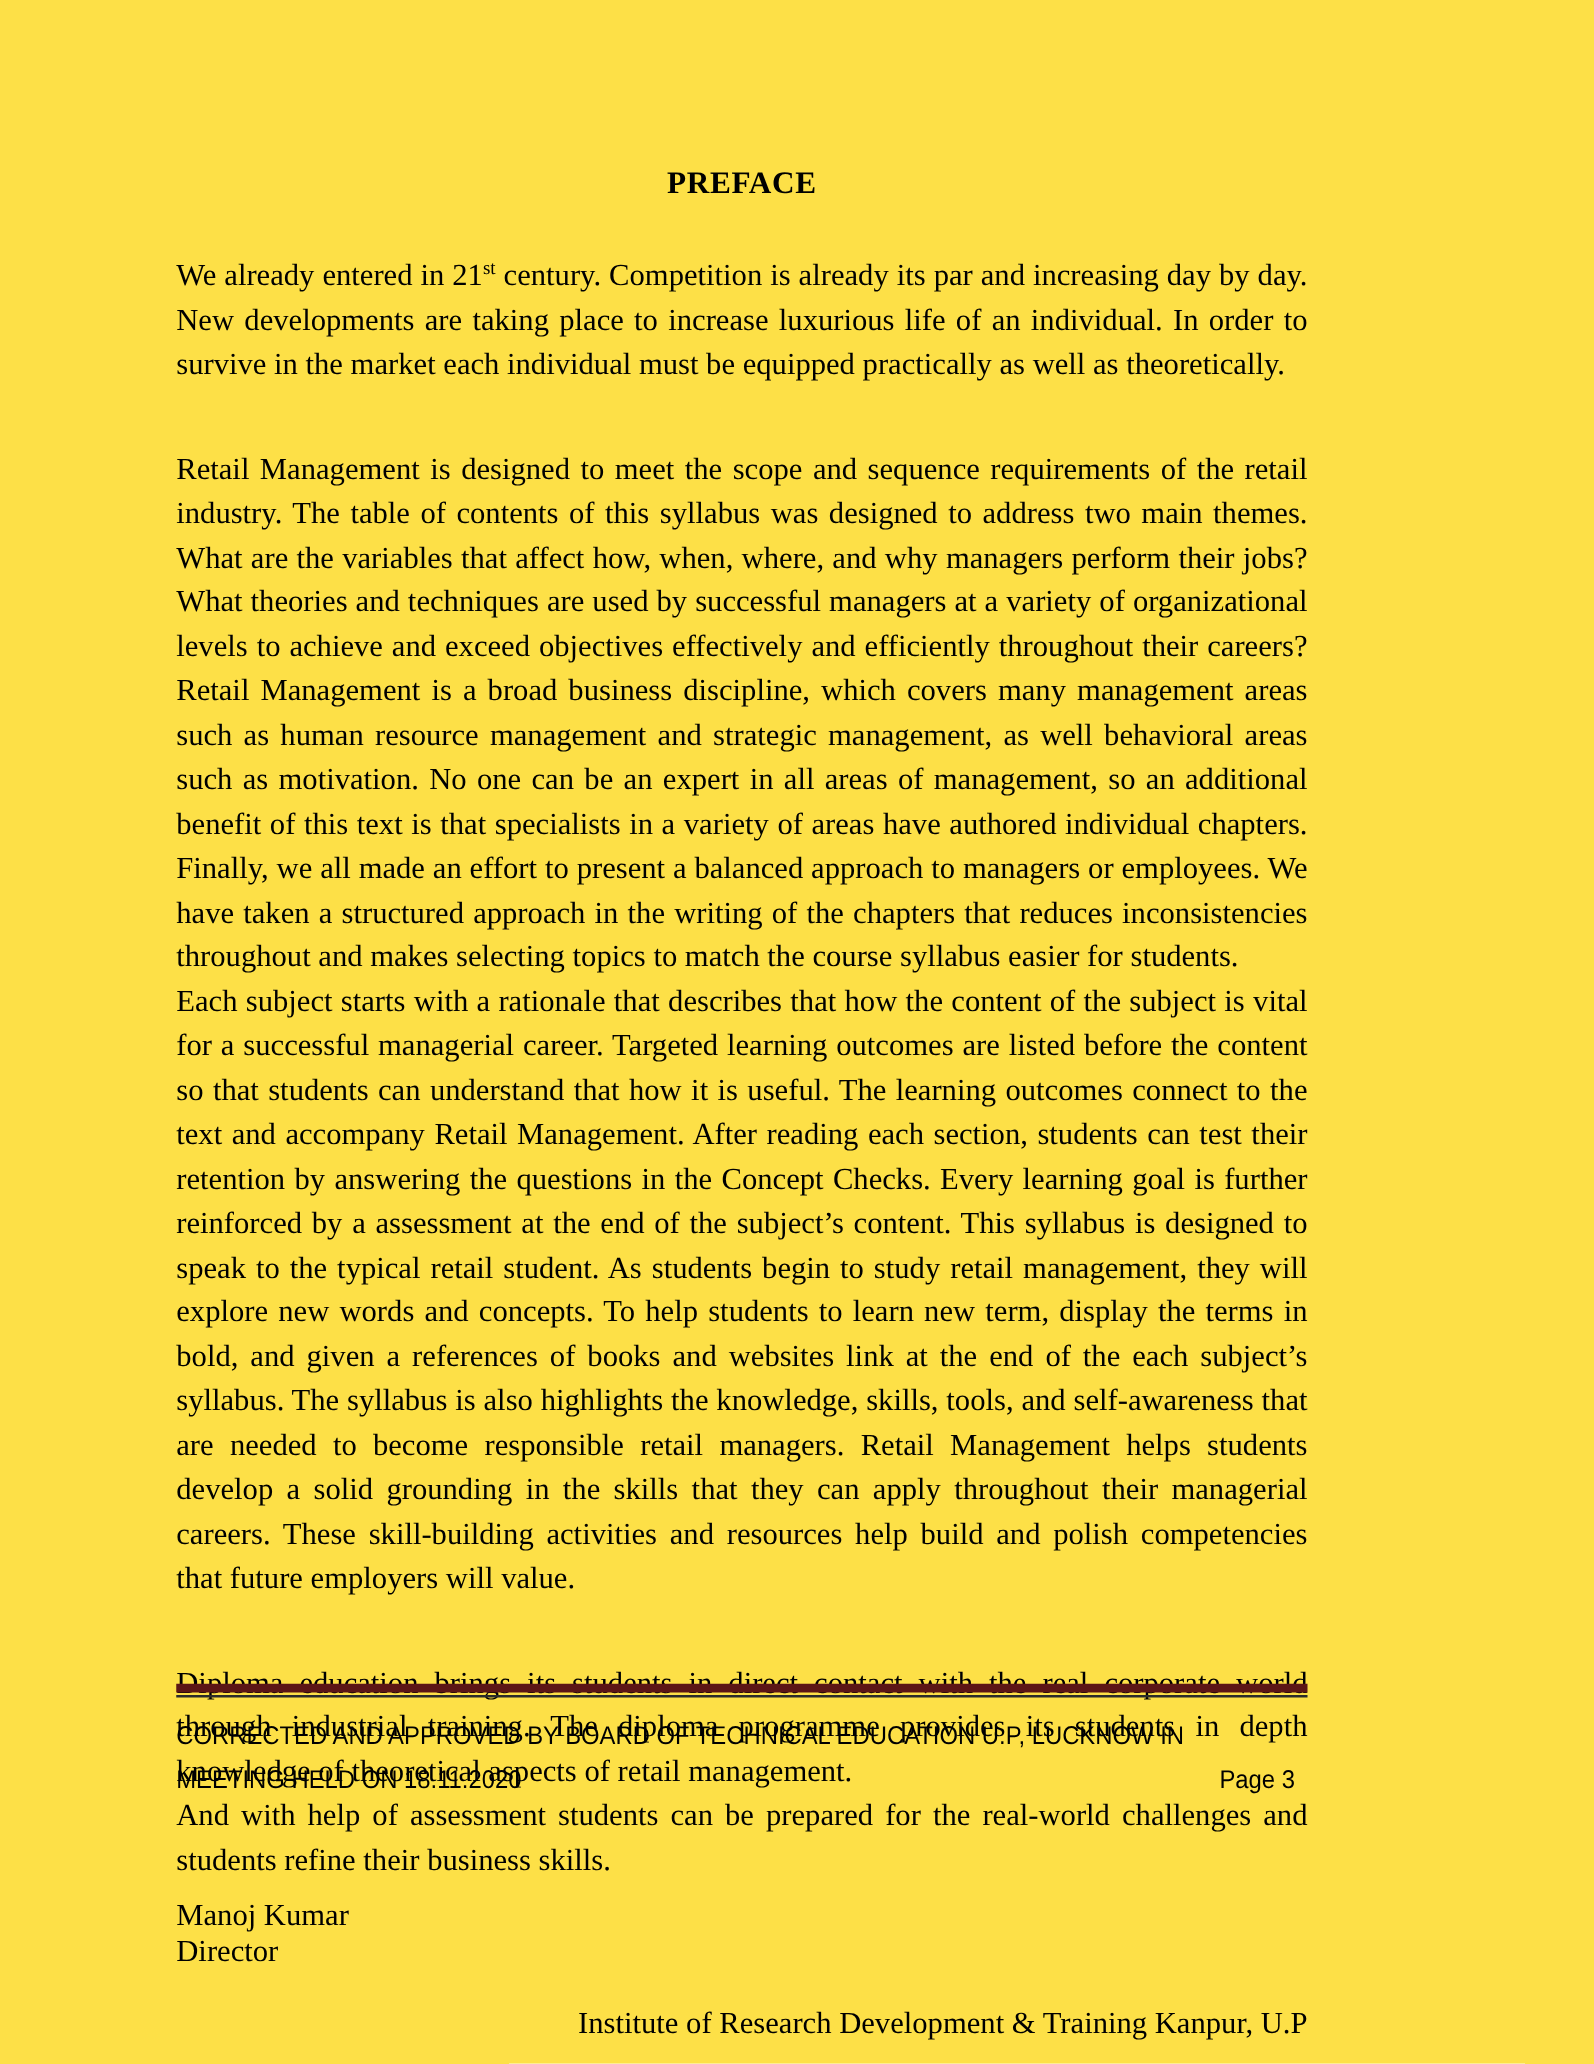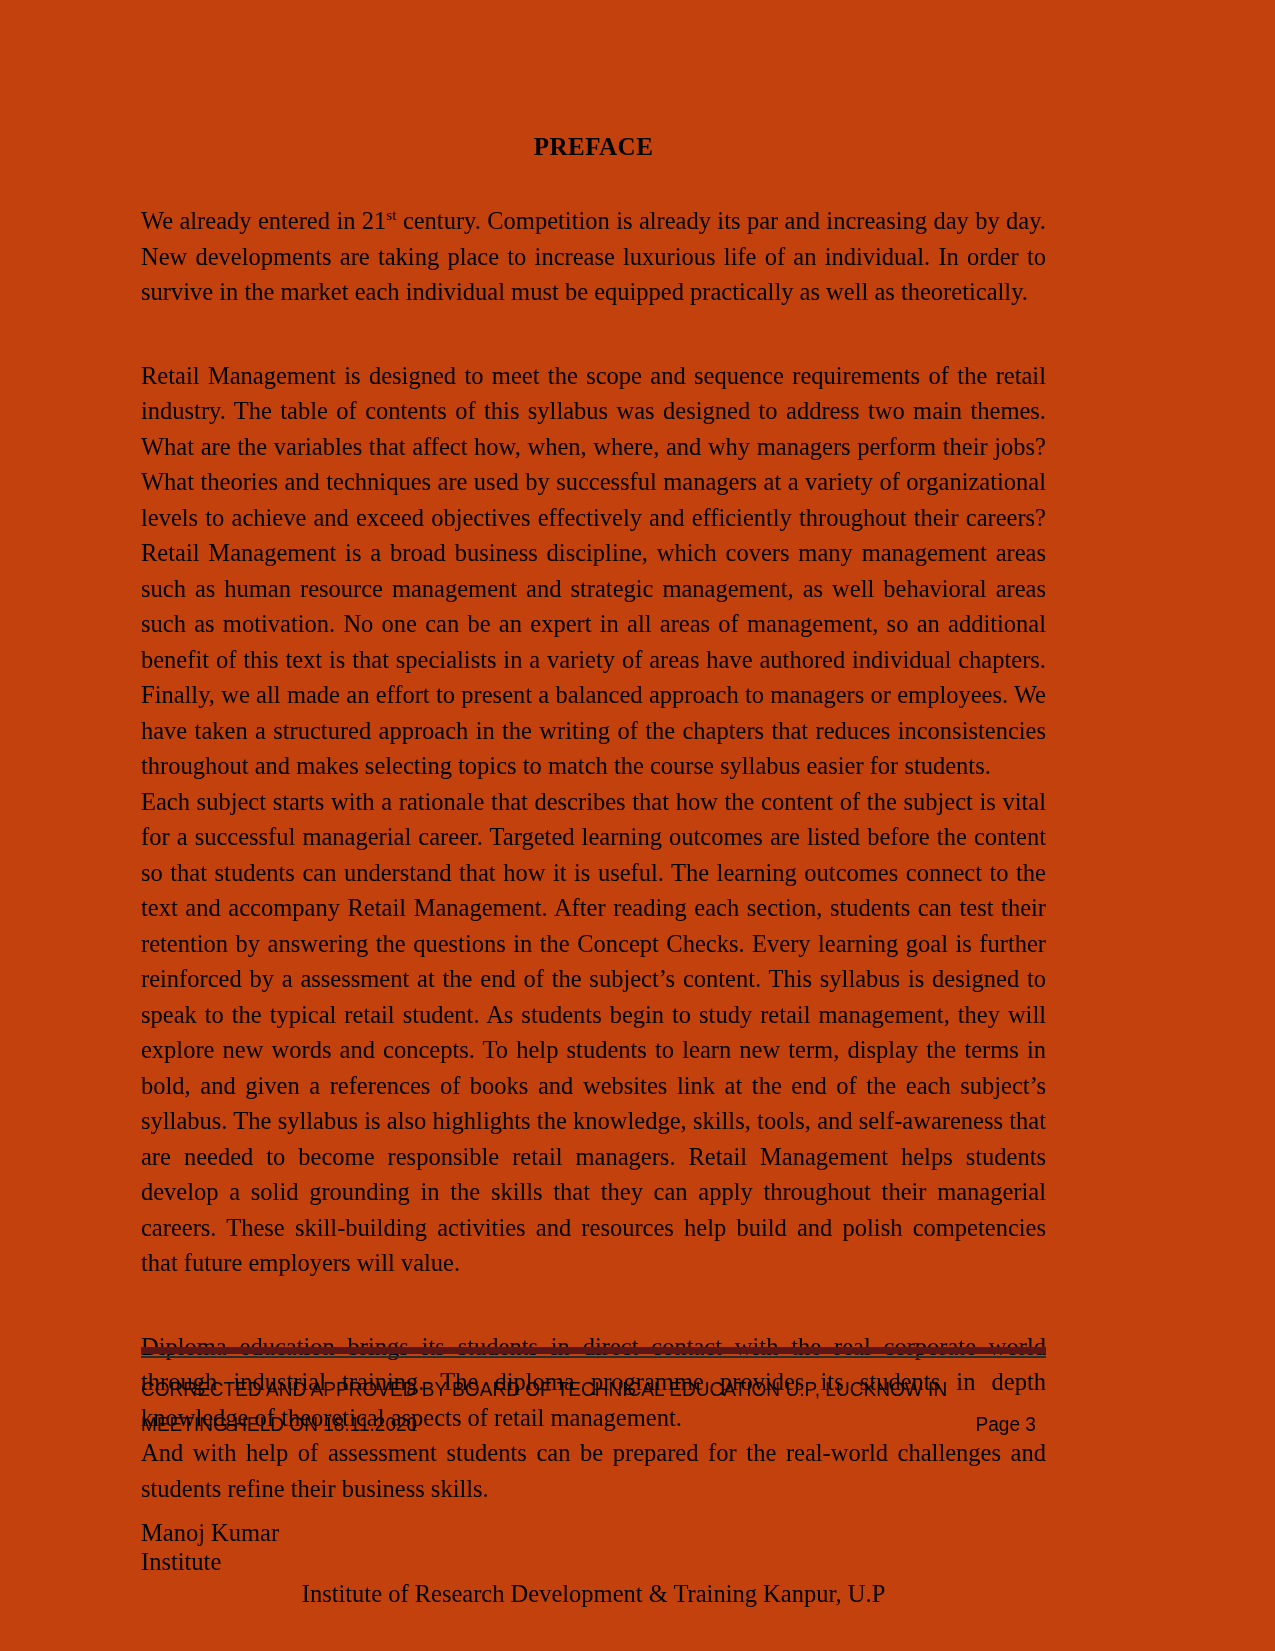--- a/index.html
+++ b/index.html
@@ -7,21 +7,21 @@
     margin: 0;
     padding: 0;
     background: #ffffff;
   }
 
   .page {
     position: relative;
     width: 1275px;
     height: 1651px;
     margin: 0 auto;
-    background: #c2410c;
+    background: #fde047;
     box-sizing: border-box;
     overflow: hidden;
   }
 
   .content {
     position: absolute;
     left: 141px;
     top: 0;
     width: 905px;
   }
@@ -67,22 +67,23 @@
     line-height: 29px;
     text-align: left;
     color: #000000;
     margin-top: 12px;
   }
 
   .institute-line {
     font-family: "Liberation Serif", "DejaVu Serif", serif;
     font-size: 24.5px;
     line-height: 35.5px;
-    text-align: center;
+    text-align: right;
     color: #000000;
+    margin-top: 25px;
   }
 
   
   .footer {
     position: absolute;
     left: 141px;
     top: 1347px;
     width: 905px;
   }
 
@@ -137,21 +138,21 @@
     <p class="body-text para-gap-med">Retail Management is designed to meet the scope and sequence requirements of the retail industry. The table of contents of this syllabus was designed to address two main themes. What are the variables that affect how, when, where, and why managers perform their jobs? What theories and techniques are used by successful managers at a variety of organizational levels to achieve and exceed objectives effectively and efficiently throughout their careers? Retail Management is a broad business discipline, which covers many management areas such as human resource management and strategic management, as well behavioral areas such as motivation. No one can be an expert in all areas of management, so an additional benefit of this text is that specialists in a variety of areas have authored individual chapters. Finally, we all made an effort to present a balanced approach to managers or employees. We have taken a structured approach in the writing of the chapters that reduces inconsistencies throughout and makes selecting topics to match the course syllabus easier for students.</p>
 
     <p class="body-text para-gap-none">Each subject starts with a rationale that describes that how the content of the subject is vital for a successful managerial career. Targeted learning outcomes are listed before the content so that students can understand that how it is useful. The learning outcomes connect to the text and accompany Retail Management. After reading each section, students can test their retention by answering the questions in the Concept Checks. Every learning goal is further reinforced by a assessment at the end of the subject’s content. This syllabus is designed to speak to the typical retail student. As students begin to study retail management, they will explore new words and concepts. To help students to learn new term, display the terms in bold, and given a references of books and websites link at the end of the each subject’s syllabus. The syllabus is also highlights the knowledge, skills, tools, and self-awareness that are needed to become responsible retail managers. Retail Management helps students develop a solid grounding in the skills that they can apply throughout their managerial careers. These skill-building activities and resources help build and polish competencies that future employers will value.</p>
 
     <p class="body-text para-gap-med">Diploma education brings its students in direct contact with the real corporate world through industrial training. The diploma programme provides its students in depth knowledge of theoretical aspects of retail management.</p>
 
     <p class="body-text para-gap-none">And with help of assessment students can be prepared for the real-world challenges and students refine their business skills.</p>
 
     <div class="sign-block">
       <div>Manoj Kumar</div>
-      <div>Institute</div>
+      <div>Director</div>
     </div>
 
     <div class="institute-line">Institute of Research Development &amp; Training Kanpur, U.P</div>
 
   </div>
 
   <div class="footer">
     <div class="footer-rule-thick"></div>
     <div class="footer-rule-thin"></div>
     <div class="footer-text">

